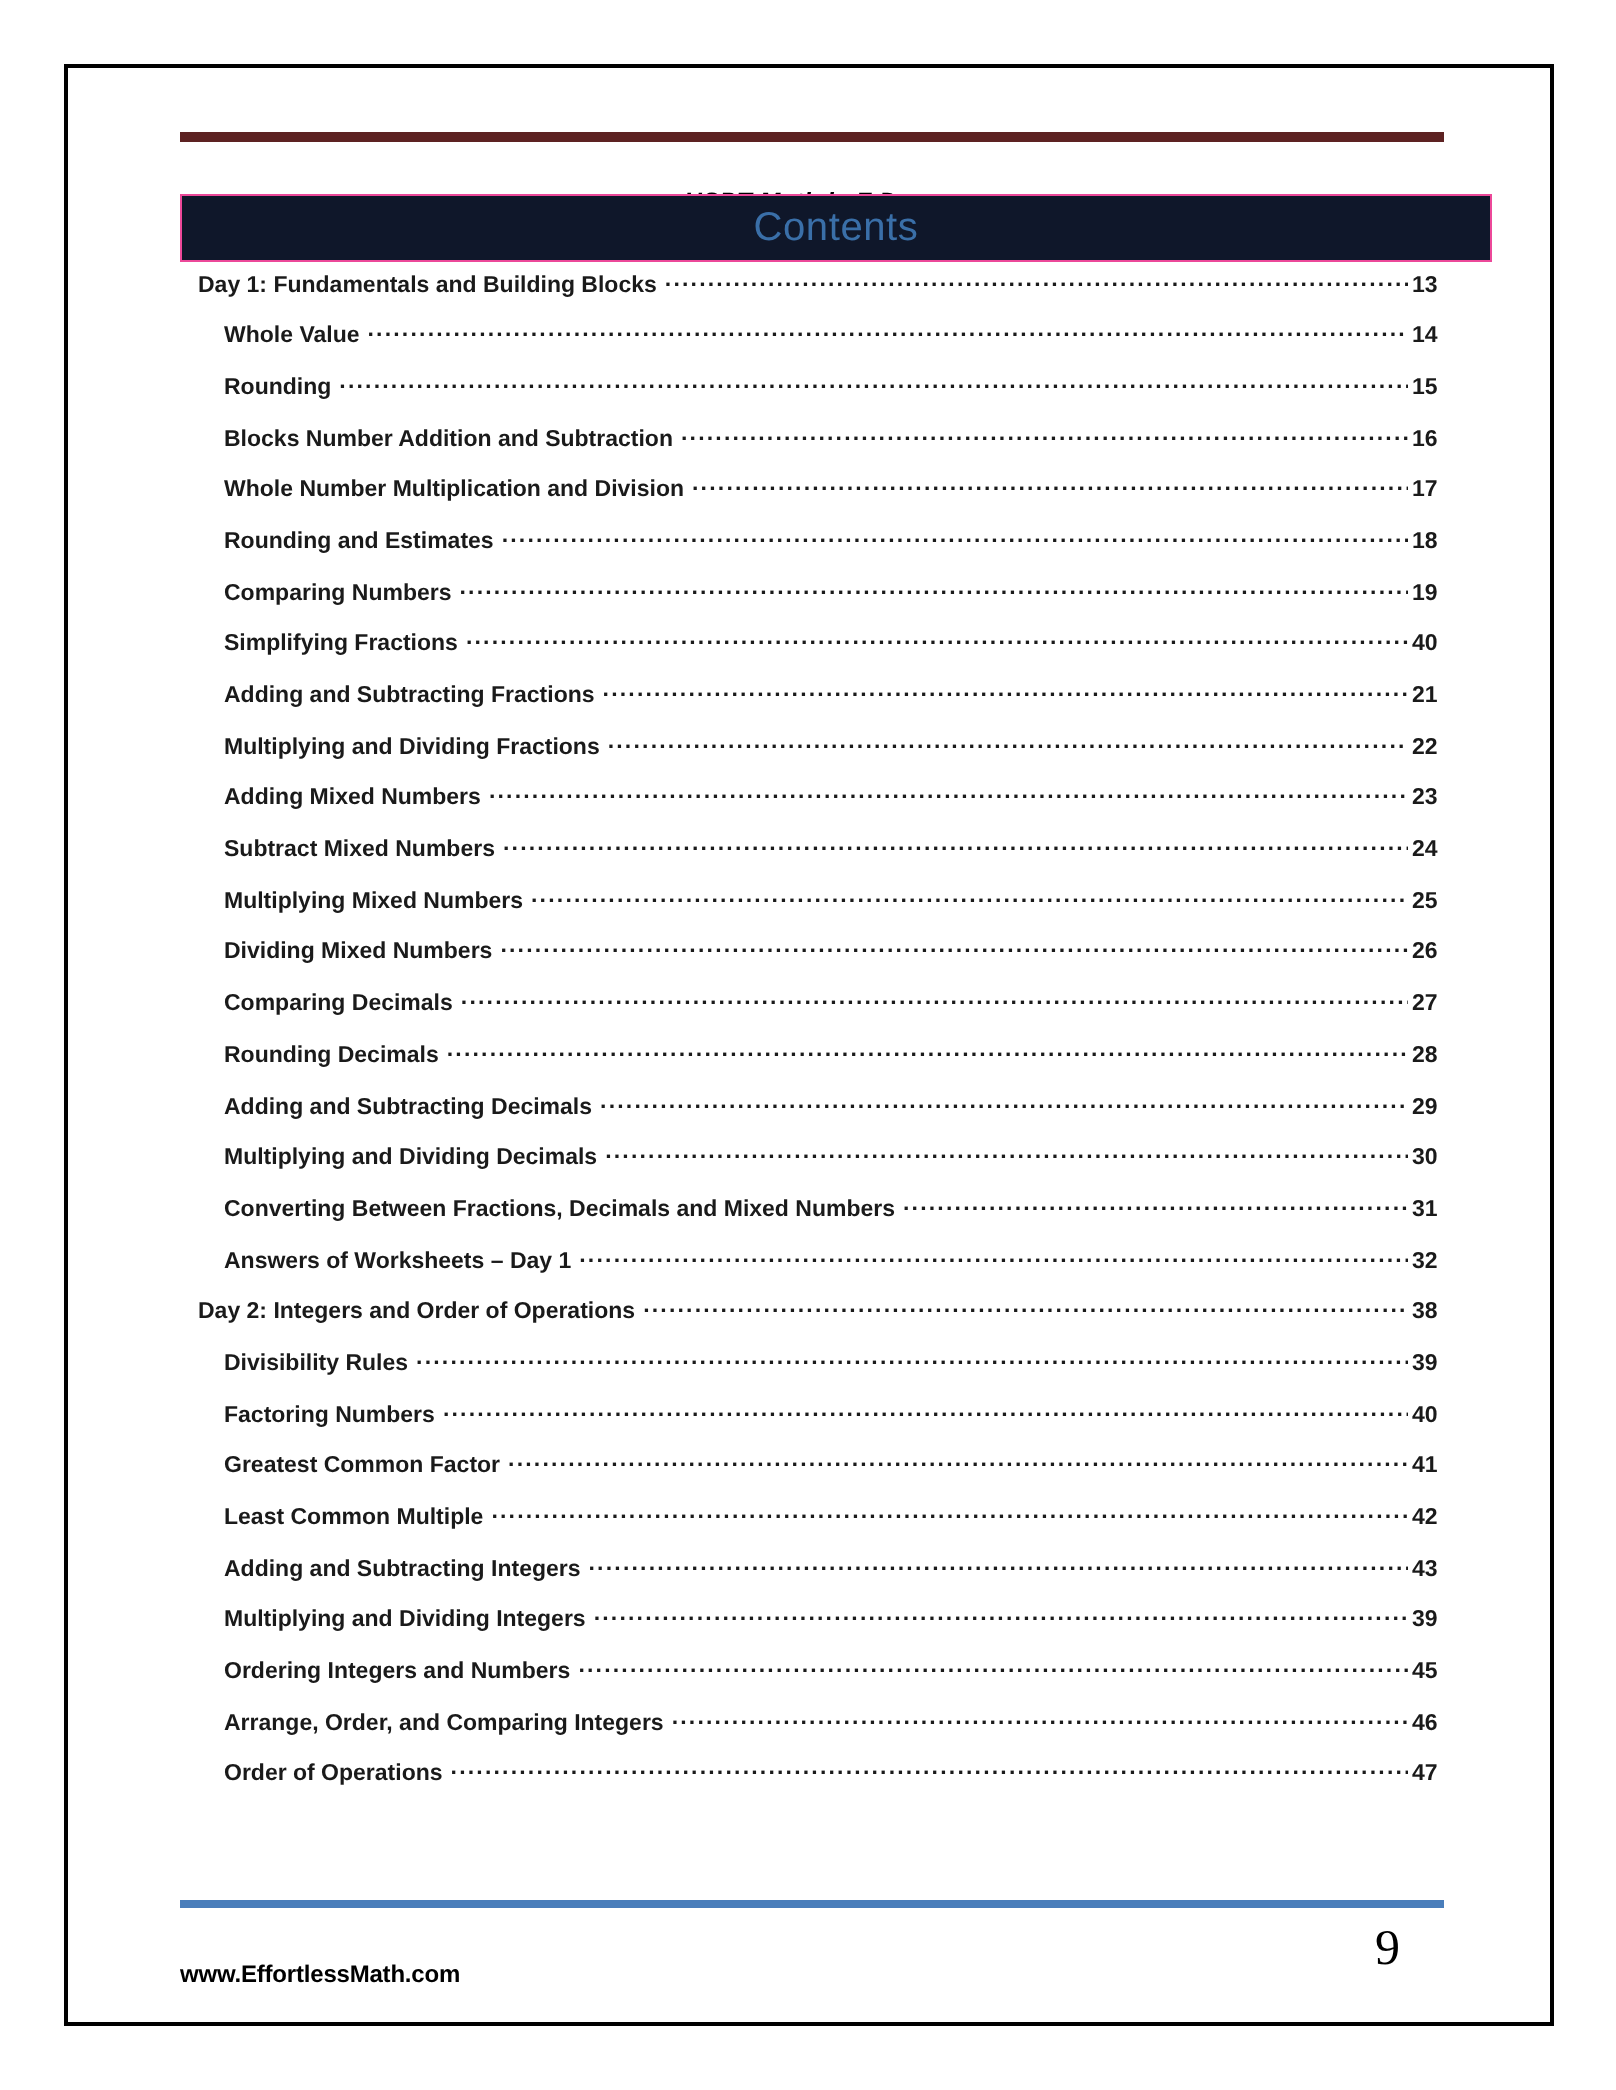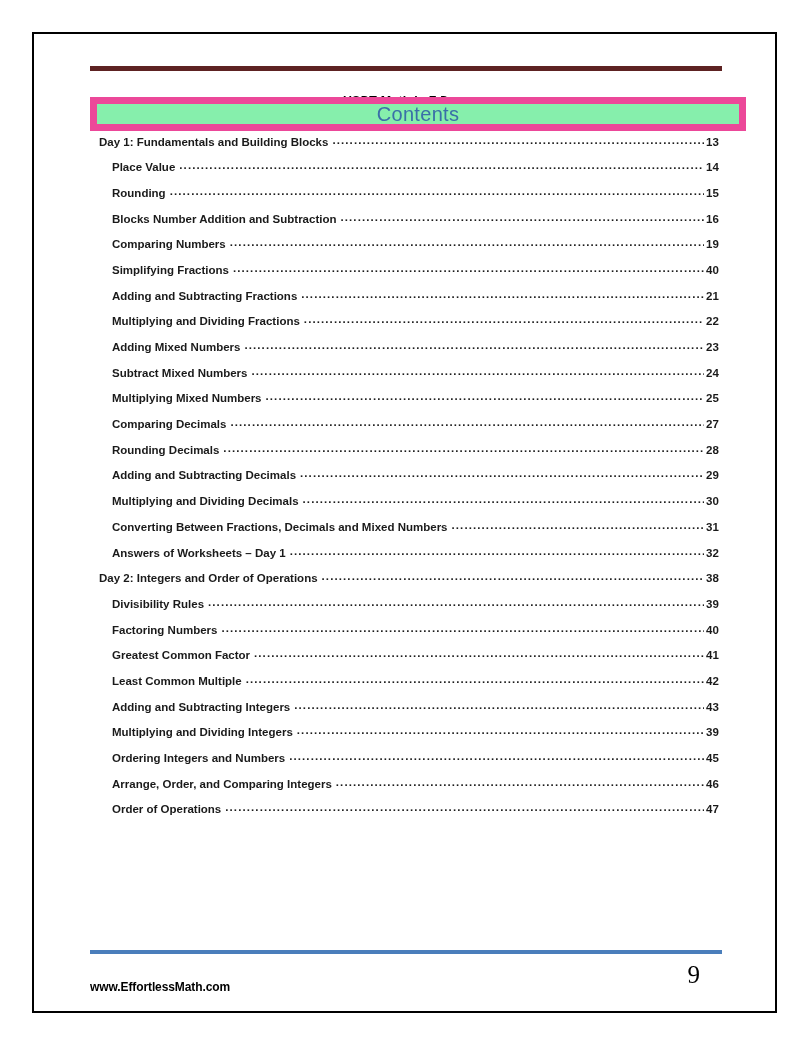--- a/index.html
+++ b/index.html
@@ -55,22 +55,22 @@
     height: 5px;
     background: #5D2222;
   }
   
   .contents-box {
     position: absolute;
     left: 56px;
     top: 63px;
     width: 656px;
     height: 34px;
-    background: #86efac;
-    border: 7px solid #ec4899;
+    background: #0f172a;
+    border: 1px solid #ec4899;
     box-sizing: border-box;
     display: flex;
     align-items: center;
     justify-content: center;
   }
   .contents-title {
     font-size: 20px;
     color: #3A6FA8;
     font-weight: normal;
     letter-spacing: 0.3px;
@@ -170,35 +170,45 @@
       <span class="contents-title">Contents</span>
     </div>
 
     <div class="toc" id="toc-list">
         <div class="toc-row level-1">
           <span class="toc-label">Day 1: Fundamentals and Building Blocks</span>
           <span class="toc-leader"></span>
           <span class="toc-page">13</span>
         </div>
         <div class="toc-row level-2">
-          <span class="toc-label">Place Value</span>
+          <span class="toc-label">Whole Value</span>
           <span class="toc-leader"></span>
           <span class="toc-page">14</span>
         </div>
         <div class="toc-row level-2">
           <span class="toc-label">Rounding</span>
           <span class="toc-leader"></span>
           <span class="toc-page">15</span>
         </div>
         <div class="toc-row level-2">
           <span class="toc-label">Blocks Number Addition and Subtraction</span>
           <span class="toc-leader"></span>
           <span class="toc-page">16</span>
         </div>
         <div class="toc-row level-2">
+          <span class="toc-label">Whole Number Multiplication and Division</span>
+          <span class="toc-leader"></span>
+          <span class="toc-page">17</span>
+        </div>
+        <div class="toc-row level-2">
+          <span class="toc-label">Rounding and Estimates</span>
+          <span class="toc-leader"></span>
+          <span class="toc-page">18</span>
+        </div>
+        <div class="toc-row level-2">
           <span class="toc-label">Comparing Numbers</span>
           <span class="toc-leader"></span>
           <span class="toc-page">19</span>
         </div>
         <div class="toc-row level-2">
           <span class="toc-label">Simplifying Fractions</span>
           <span class="toc-leader"></span>
           <span class="toc-page">40</span>
         </div>
         <div class="toc-row level-2">
@@ -218,20 +228,25 @@
         </div>
         <div class="toc-row level-2">
           <span class="toc-label">Subtract Mixed Numbers</span>
           <span class="toc-leader"></span>
           <span class="toc-page">24</span>
         </div>
         <div class="toc-row level-2">
           <span class="toc-label">Multiplying Mixed Numbers</span>
           <span class="toc-leader"></span>
           <span class="toc-page">25</span>
+        </div>
+        <div class="toc-row level-2">
+          <span class="toc-label">Dividing Mixed Numbers</span>
+          <span class="toc-leader"></span>
+          <span class="toc-page">26</span>
         </div>
         <div class="toc-row level-2">
           <span class="toc-label">Comparing Decimals</span>
           <span class="toc-leader"></span>
           <span class="toc-page">27</span>
         </div>
         <div class="toc-row level-2">
           <span class="toc-label">Rounding Decimals</span>
           <span class="toc-leader"></span>
           <span class="toc-page">28</span>

